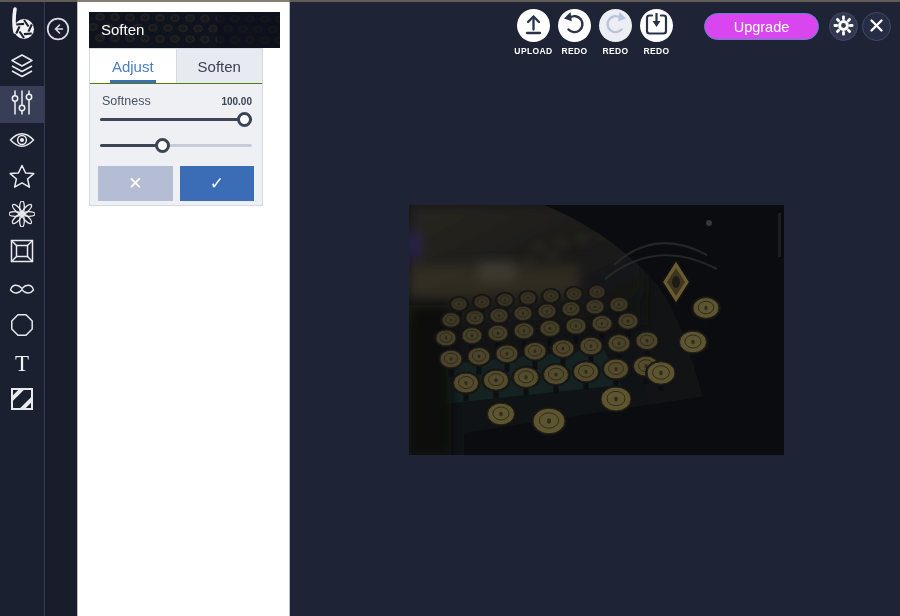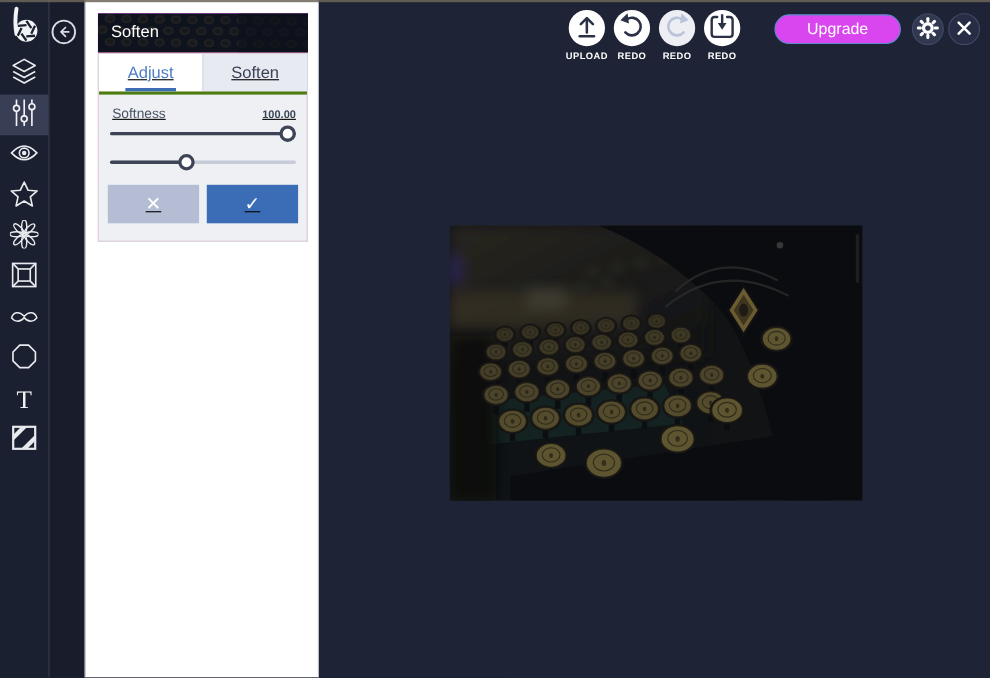--- a/index.html
+++ b/index.html
@@ -23,30 +23,30 @@
   .back-btn{position:absolute;left:46px;top:17px;width:24px;height:24px;border-radius:50%;
     background:transparent;border:none;padding:0;cursor:pointer;z-index:40;}
 
   
   .panel{position:absolute;left:77px;top:0;width:213px;height:616px;background:#ffffff;
     border-left:1px solid #b6bcc9;border-right:1px solid #b6bcc9;box-sizing:border-box;z-index:25;}
   .panel-header{position:absolute;left:11px;top:12px;width:191px;height:36px;background:#d946ef;overflow:hidden;}
   .panel-header svg{position:absolute;left:0;top:0;}
   .panel-title{position:absolute;left:12px;top:0;height:36px;line-height:36px;color:#ffffff;font-size:15px;z-index:2;}
 
-  .card{position:absolute;left:11px;top:48px;width:191px;border:1px solid #d3d8e3;box-sizing:border-box;background:#ef4444;text-decoration:underline;}
+  .card{position:absolute;left:11px;top:48px;width:174px;border:1px solid #d3d8e3;box-sizing:border-box;background:#701a75;}
   .tabs{display:flex;height:34px;background:#fff;}
   .tab{flex:1;position:relative;display:flex;align-items:center;justify-content:center;
     font-size:15px;cursor:pointer;box-sizing:border-box;}
   .tab.active{color:#4b7ec2;background:#fff;}
   .tab.active::after{content:"";position:absolute;bottom:0;left:50%;transform:translateX(-50%);
     width:46px;height:3px;background:#3d6db3;}
   .tab.inactive{background:#e8eaf1;color:#3a4254;border-left:1px solid #d3d8e3;}
 
-  .controls{padding:10px 8px 16px;background:#eef0f4;border-top:3px solid #4d7c0f;}
+  .controls{padding:10px 8px 4px;background:#eef0f4;border-top:1px solid #4d7c0f;}
   .slider-row{margin-bottom:5px;}
   .slider-head{display:flex;justify-content:space-between;align-items:baseline;padding:0 2px 0 4px;}
   .slider-label{font-size:12.5px;color:#4a5365;}
   .slider-value{font-size:10px;font-weight:bold;color:#3a4457;}
   .track-wrap{position:relative;height:21px;margin:1px 2px 0 2px;cursor:pointer;}
   .track{position:absolute;top:9px;left:0;right:0;height:3px;background:#c7ccd8;border-radius:2px;}
   .track-fill{position:absolute;top:9px;left:0;height:3px;background:#3c4456;border-radius:2px;}
   .handle{position:absolute;top:3px;width:15px;height:15px;border-radius:50%;background:#ffffff;
     border:3px solid #3c4456;box-sizing:border-box;cursor:pointer;}
   .actions{display:flex;gap:7px;padding-top:5px;}

